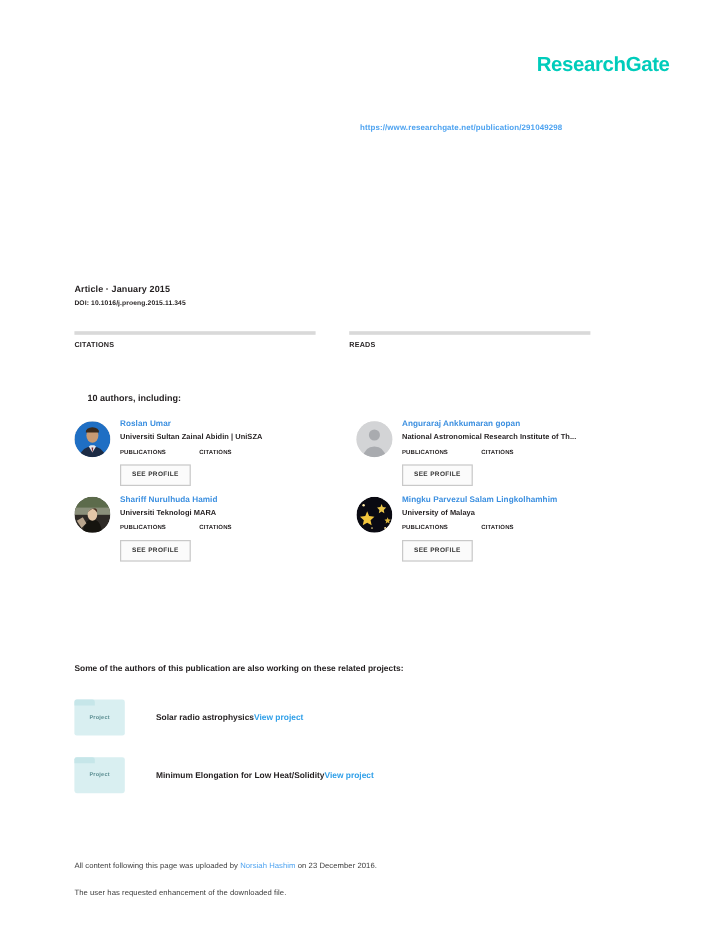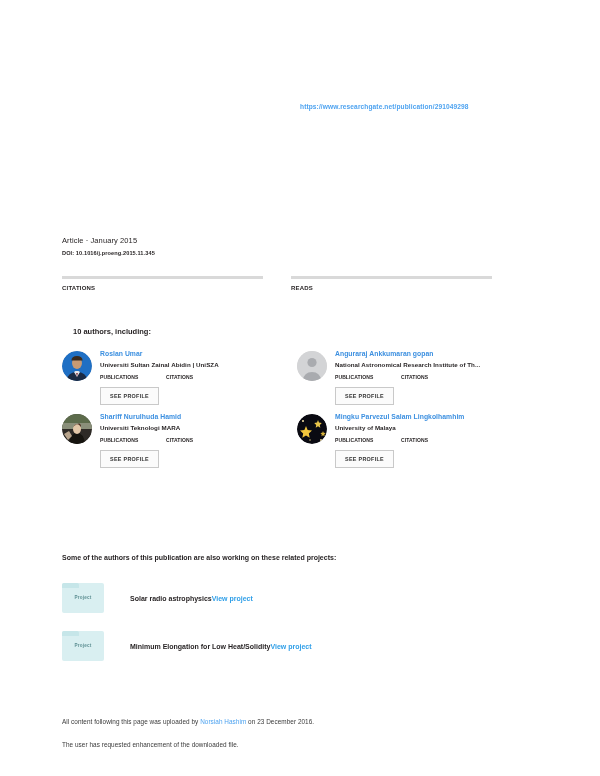--- a/index.html
+++ b/index.html
@@ -25,21 +25,21 @@
     position:absolute;left:300px;top:103px;
     font-size:6.6px;font-weight:bold;
     color:#4ea3f0;
     letter-spacing:0.1px;
     filter:blur(0.5px);
     white-space:nowrap;
   }
 
   
   .meta{position:absolute;left:62px;top:236px;}
-  .meta-type{font-size:7.5px;font-weight:normal;color:#231f20;filter:blur(0.45px);letter-spacing:0.1px;}
+  .meta-type{font-size:7.5px;font-weight:bold;color:#231f20;filter:blur(0.45px);letter-spacing:0.1px;}
   .meta-doi{font-size:5.6px;font-weight:bold;color:#231f20;margin-top:5px;filter:blur(0.5px);letter-spacing:0.1px;}
 
   
   .stats{position:absolute;left:62px;top:276px;width:458px;display:flex;}
   .stat-col{width:215px;margin-right:28px;}
   .stat-rule{height:3px;background:#d9d9d9;width:100%;}
   .stat-label{font-size:6px;font-weight:bold;color:#231f20;margin-top:6px;filter:blur(0.5px);letter-spacing:0.2px;}
 
   
   .authors-head{
@@ -108,20 +108,21 @@
   .footer{position:absolute;left:62px;top:718px;width:480px;}
   .foot-line{font-size:6.4px;color:#3a3a3a;letter-spacing:0.05px;}
   .foot-line.second{margin-top:16px;}
   .foot-name{color:#4ea3f0;}
 </style>
 </head>
 <body>
 
 <div class="page">
 
+  <div class="rg-logo">ResearchGate</div>
   <div class="rg-url">https://www.researchgate.net/publication/291049298</div>
 
   <div class="meta">
     <div class="meta-type">Article · January 2015</div>
     <div class="meta-doi">DOI: 10.1016/j.proeng.2015.11.345</div>
   </div>
 
   <div class="stats">
     <div class="stat-col">
       <div class="stat-rule"></div>

